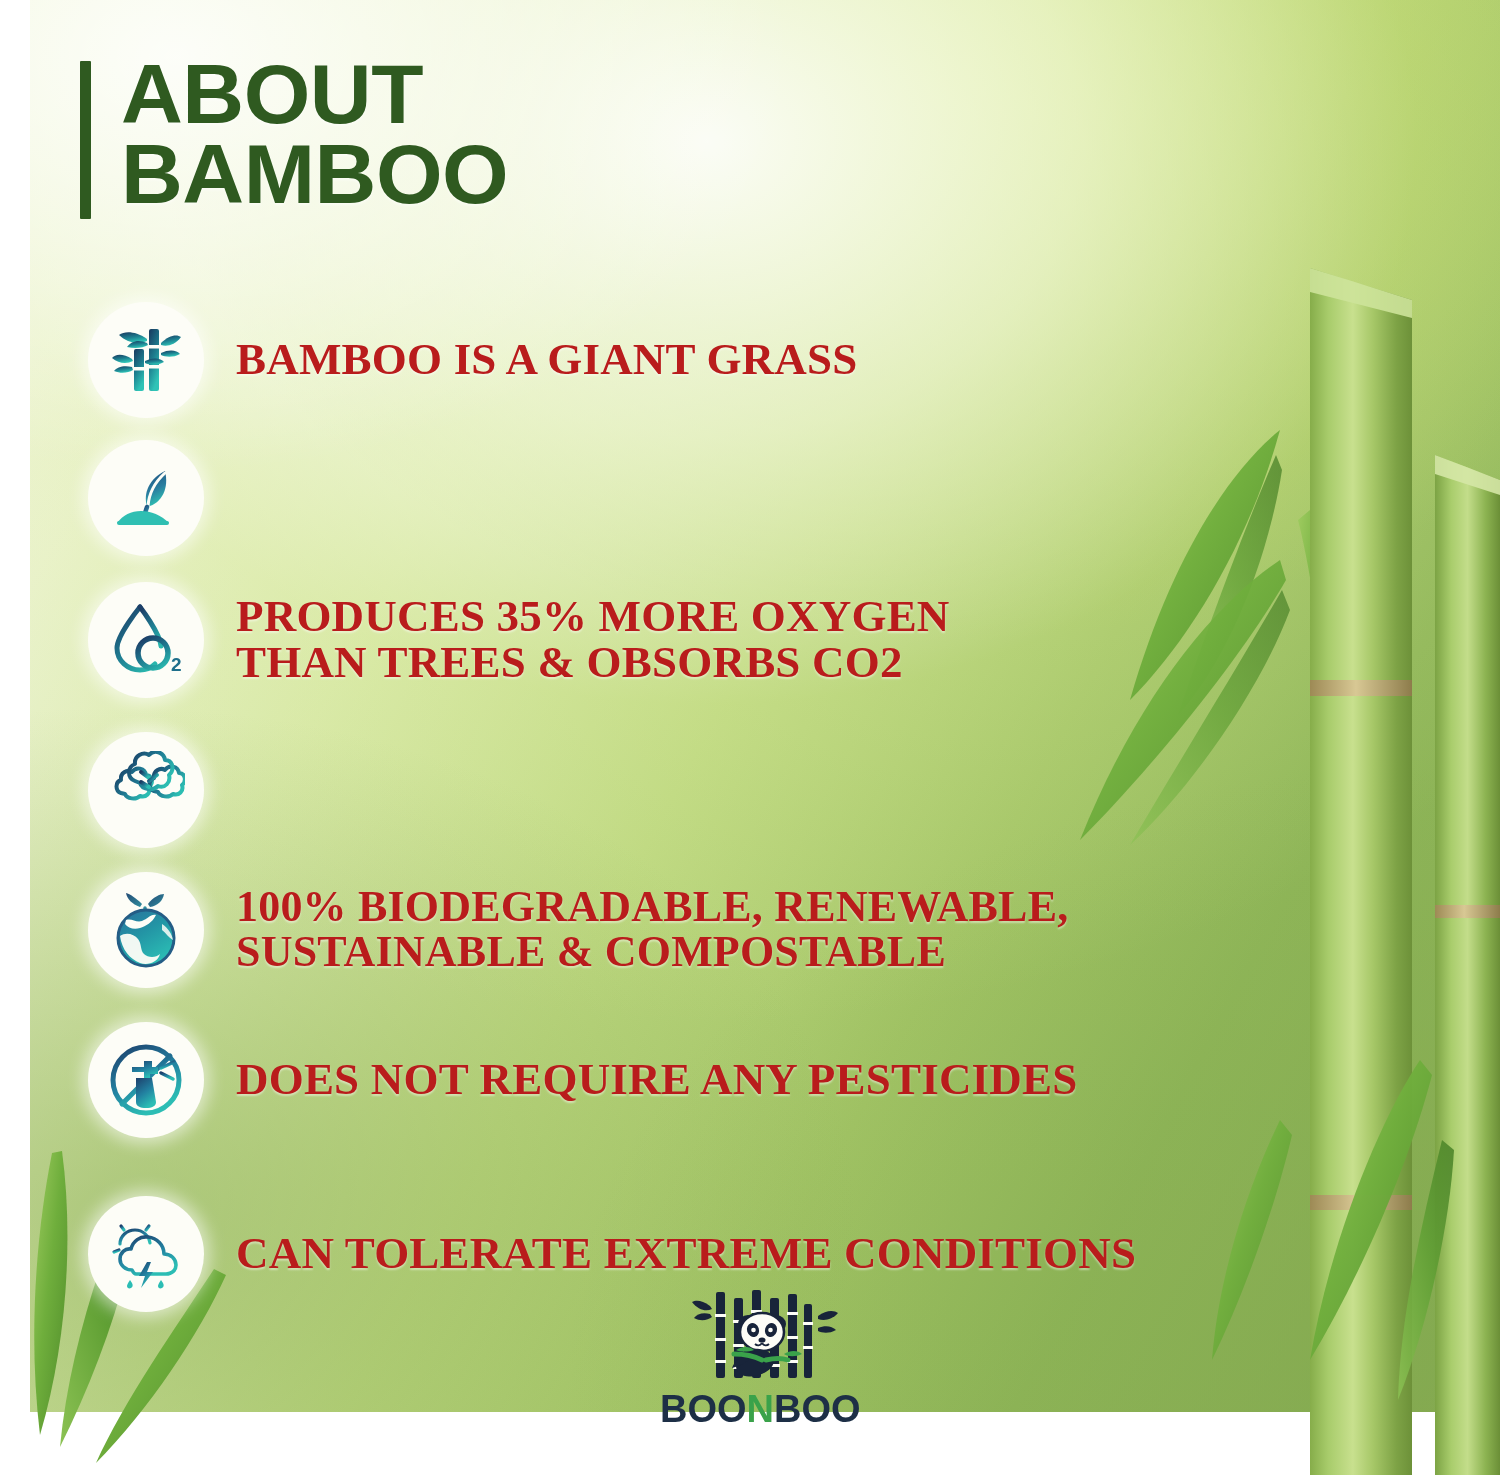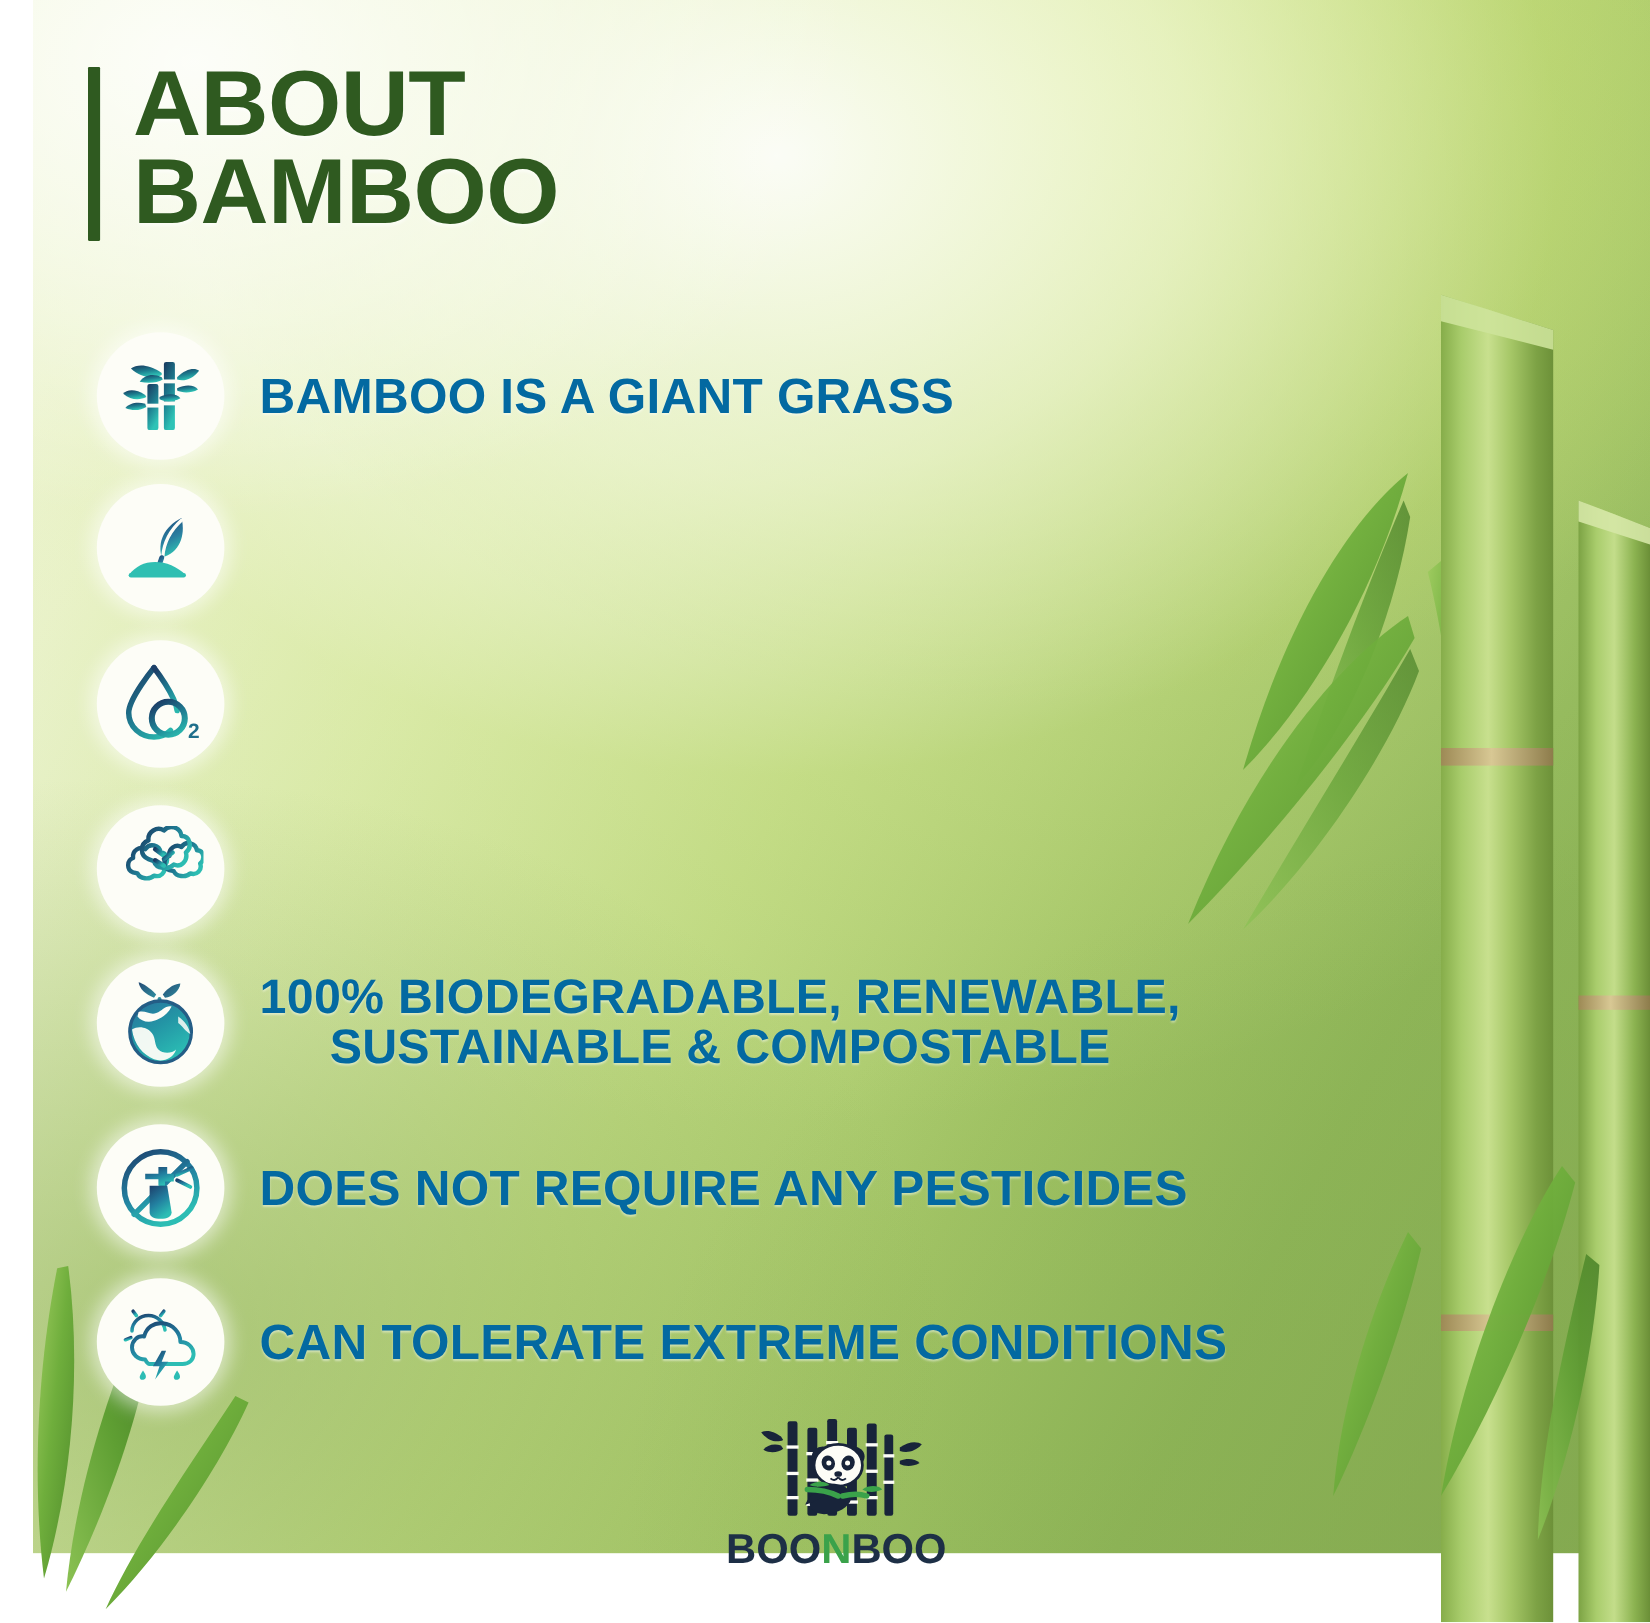--- a/index.html
+++ b/index.html
@@ -95,40 +95,39 @@
     background: #fdfdf7;
     flex: 0 0 auto;
     display: flex;
     align-items: center;
     justify-content: center;
     box-shadow: 0 0 16px 6px rgba(255,255,255,0.55);
   }
   .badge svg { display: block; }
   .row-text {
     margin-left: 32px;
-    font-family: Liberation Sans, sans-serif;
+    font-family: Liberation Serif, serif;
     font-weight: bold;
     font-size: 45px;
     line-height: 1.02;
     letter-spacing: 0.2px;
-    color: #0369a1;
+    color: #b91c1c;
     text-transform: uppercase;
     white-space: pre-line;
     text-shadow: 0 2px 2px rgba(255,255,255,0.45);
     transform: scaleX(1.0);
-    text-align: center;
   }
 
   .row.r1 { top: 302px; }
   .row.r2 { top: 440px; }
   .row.r3 { top: 582px; }
   .row.r4 { top: 732px; }
   .row.r5 { top: 872px; }
   .row.r6 { top: 1022px; }
-  .row.r7 { top: 1162px; }
+  .row.r7 { top: 1196px; }
 
   .row.r2 .row-text { margin-left: 40px; }
   .row.r5 .row-text { font-size: 44px; }
 
   
   .logo {
     position: absolute;
     left: 660px;
     top: 1288px;
     width: 210px;
@@ -298,20 +297,22 @@
               <stop offset="55%" stop-color="#1f7f93"></stop>
               <stop offset="100%" stop-color="#2ab6ad"></stop>
             </linearGradient>
           </defs>
           <path d="M33 6 C33 6 10 34 10 47 C10 60 21 69 33 69 C39 69 44 67 48 63" stroke="url(#ic3)" stroke-width="5" fill="none" stroke-linecap="round"></path>
           <path d="M33 6 C33 6 53 32 54 45" stroke="url(#ic3)" stroke-width="5" fill="none" stroke-linecap="round"></path>
           <circle cx="46" cy="52" r="15" stroke="url(#ic3)" stroke-width="5.5" fill="none"></circle>
           <text x="64" y="70" font-family="'Liberation Sans',sans-serif" font-size="19" font-weight="bold" fill="#1f6f8b">2</text>
         </svg>
       </div>
+      <div class="row-text">PRODUCES 35% MORE OXYGEN
+THAN TREES &amp; OBSORBS CO2</div>
     </div>
 
     <div class="row r4">
       <div class="badge">
         <svg width="78" height="78" viewBox="0 0 78 78">
           <defs>
             <linearGradient id="ic4" x1="0" y1="0" x2="1" y2="0.6">
               <stop offset="0%" stop-color="#1a3b63"></stop>
               <stop offset="55%" stop-color="#1f7b93"></stop>
               <stop offset="100%" stop-color="#2cbdb2"></stop>

